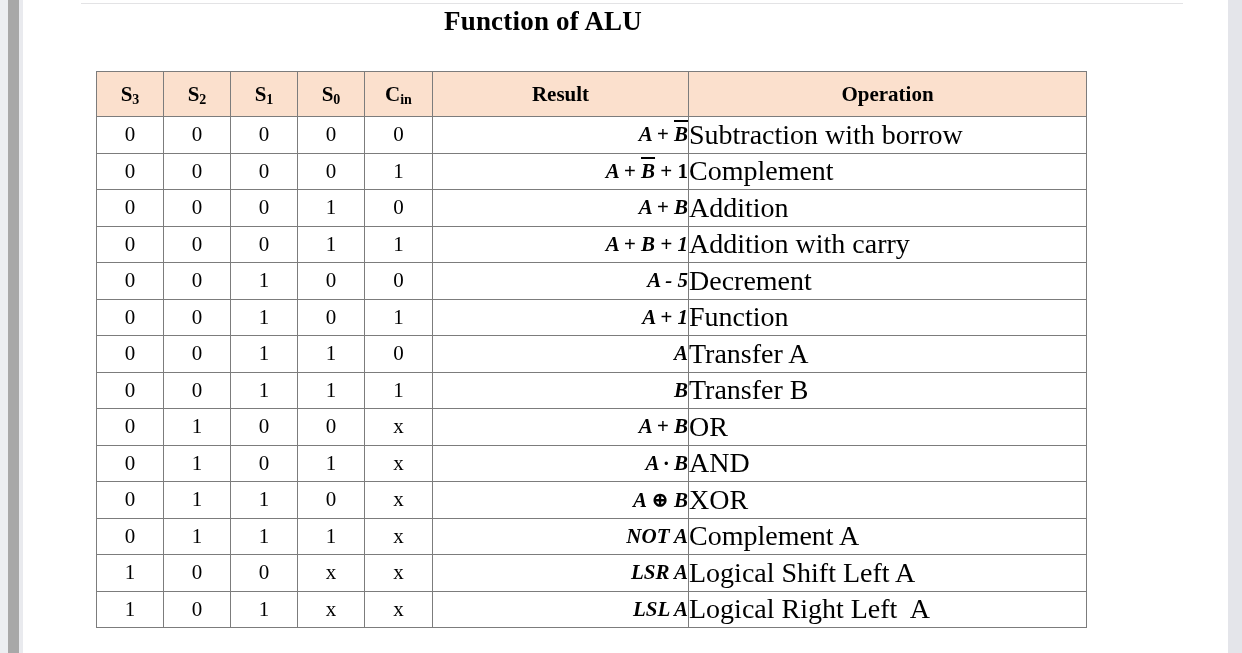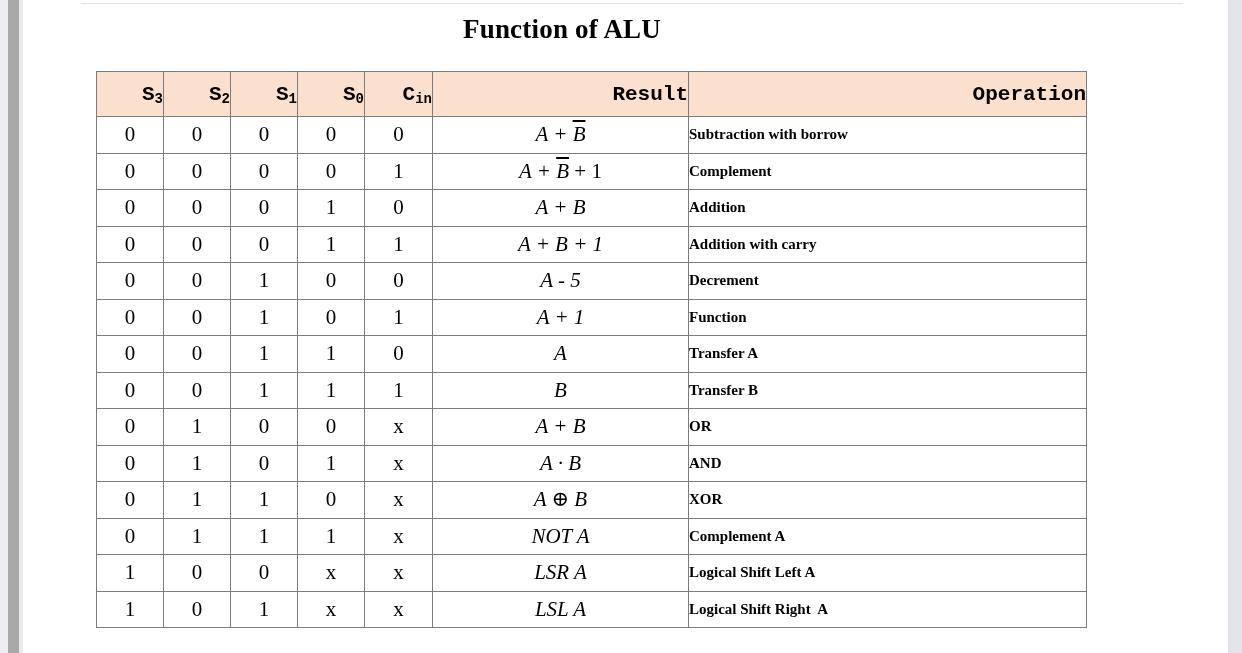--- a/index.html
+++ b/index.html
@@ -56,28 +56,27 @@
   }
   #page-top-rule {
     position: absolute;
     left: 58px; top: 3px;
     width: 1102px; height: 1px;
     background: #e3e3e5;
   }
 
   #doc-title {
     position: absolute;
-    left: 0; top: 14px;
+    left: 0; top: 6px;
     width: 1040px;
     text-align: center;
     font-size: 27px;
     font-weight: bold;
     color: #000000;
     letter-spacing: 0.2px;
-    padding-left: 19px;
   }
 
   
   #alu-table {
     position: absolute;
     left: 73px;
     top: 71px;
     border-collapse: collapse;
     table-layout: fixed;
     background: #ffffff;
@@ -88,52 +87,50 @@
     padding: 0;
     height: 35.5px;
     vertical-align: middle;
     color: #000000;
   }
   #alu-table thead th {
     background: #fbe0cd;
     height: 44px;
     font-size: 21px;
     font-weight: bold;
-    text-align: right;
-    font-family: Liberation Mono, monospace;
+    text-align: center;
   }
   #alu-table thead th sub {
     font-size: 14px;
     vertical-align: baseline;
     position: relative;
     top: 3px;
   }
 
   .col-sel  { width: 67px; }
   .col-cin  { width: 68px; }
   .col-res  { width: 256px; }
   .col-op   { width: 398px; }
 
   td.sel-cell {
     text-align: center;
     font-size: 21px;
   }
   td.result-cell {
-    text-align: center;
+    text-align: right;
     font-size: 21px;
-    font-weight: normal;
+    font-weight: bold;
     font-style: italic;
     margin-top: 10px;
   }
   td.op-cell {
     text-align: left;
     padding-left: 9px;
-    font-size: 15px;
+    font-size: 28px;
     white-space: pre;
-    font-weight: bold;
   }
 
   .ovl {
     text-decoration: overline;
     padding-top: 1px;
   }
   .nonitalic {
     font-style: normal;
   }
 </style>
@@ -291,18 +288,18 @@
           <td class="result-cell">LSR A</td>
           <td class="op-cell">Logical Shift Left A</td>
         </tr>
         <tr>
           <td class="sel-cell">1</td>
           <td class="sel-cell">0</td>
           <td class="sel-cell">1</td>
           <td class="sel-cell">x</td>
           <td class="sel-cell">x</td>
           <td class="result-cell">LSL A</td>
-          <td class="op-cell">Logical Shift Right  A</td>
+          <td class="op-cell">Logical Right Left  A</td>
         </tr>
       </tbody>
   </table>
 
 </div>
 
 </body></html>

